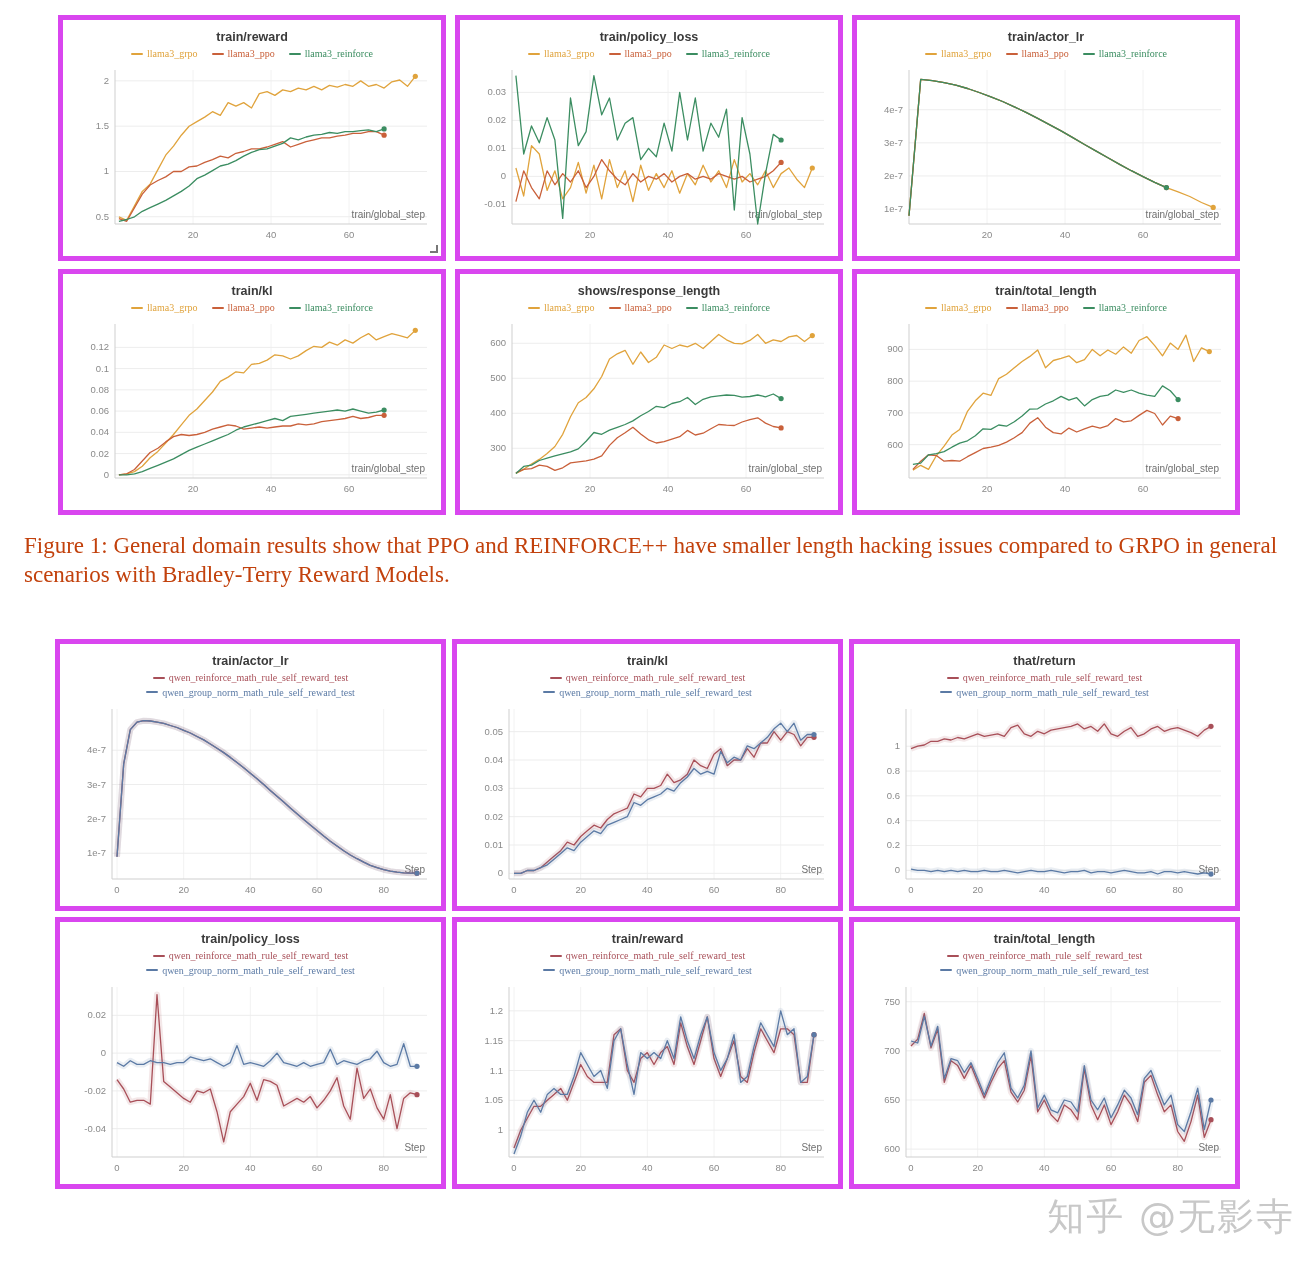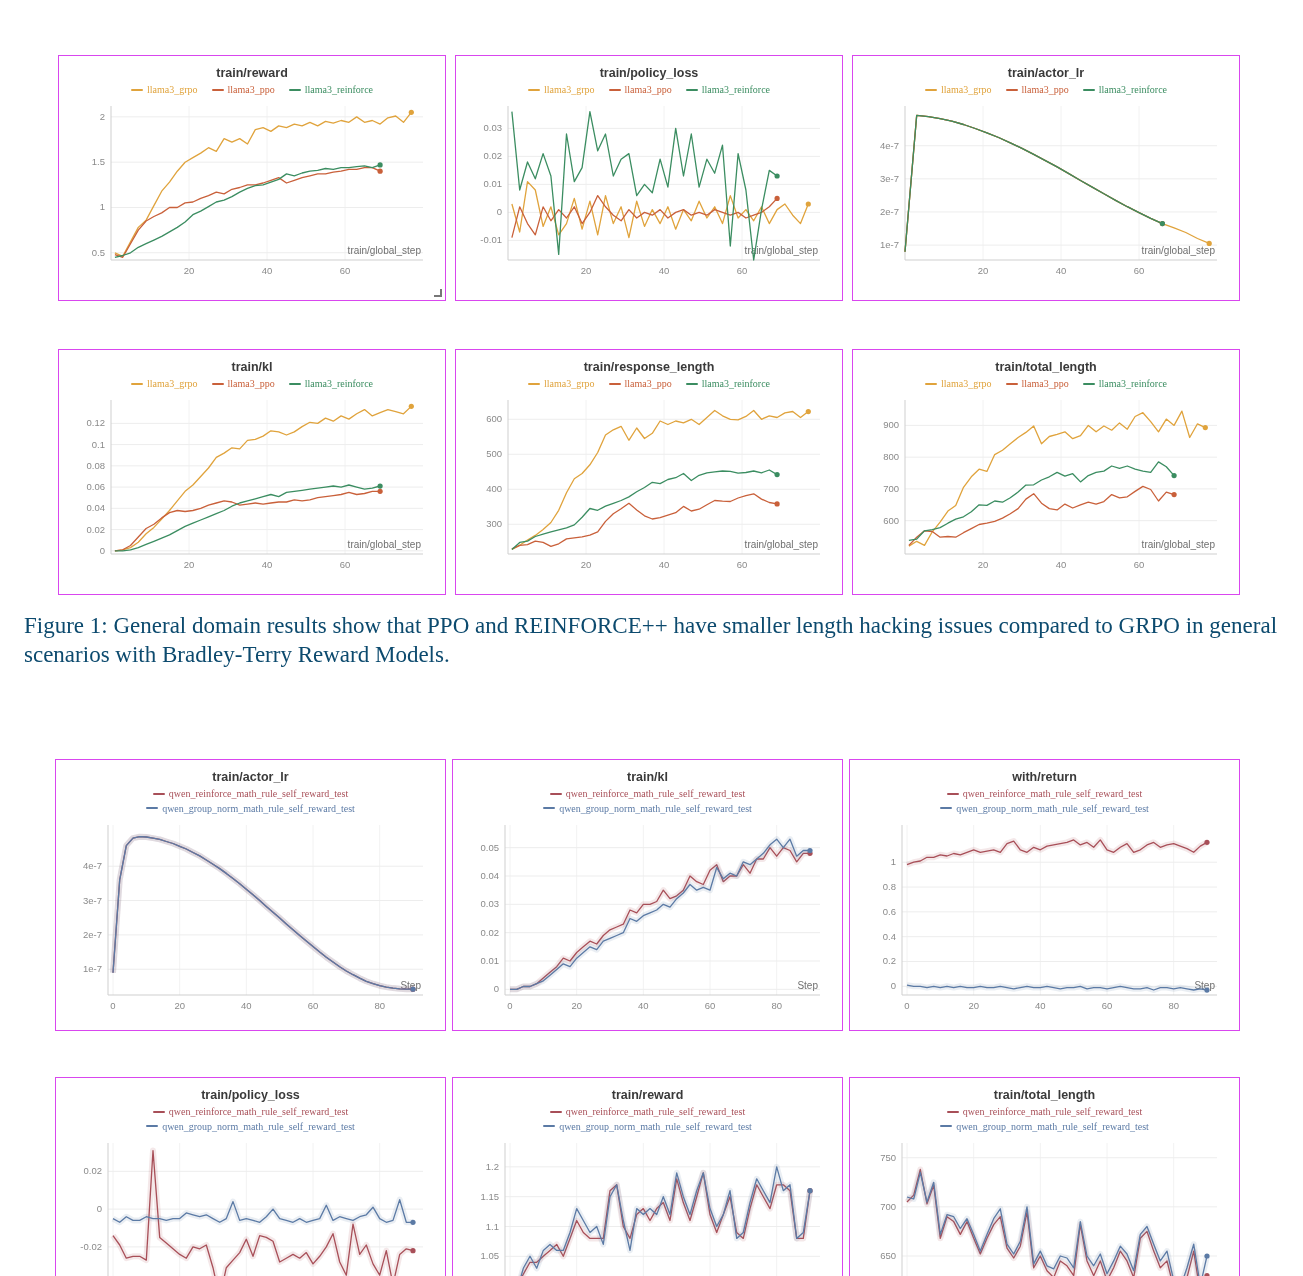--- a/index.html
+++ b/index.html
@@ -1,29 +1,29 @@
 <!DOCTYPE html>
 <html><head>
 <meta charset="utf-8">
 <style>
   html,body{margin:0;padding:0;background:#fff;}
   .page{position:relative;width:1303px;height:1276px;background:#fff;overflow:hidden;
         font-family:"Liberation Sans",sans-serif;}
   .figure-grid{display:grid;}
   #fig1-grid{margin:15px 0 0 58px;grid-template-columns:repeat(3,388px);gap:8px 9px;}
   #fig2-grid{margin:50px 0 0 55px;grid-template-columns:repeat(3,391px);gap:6px 6px;}
-  .panel{position:relative;background:#fff;border:1px solid #d946ef;box-sizing:border-box;
-         padding:6px 8px 19px;margin-top:40px;}
+  .panel{position:relative;background:#fff;border:5px solid #d946ef;box-sizing:border-box;
+         padding:6px 8px 19px;}
   .h1{height:246px;} .h2{height:272px;}
   .chart-title{text-align:center;font-size:12.5px;font-weight:bold;color:#3a3a3a;margin-top:4px;}
   .chart-legend{margin-top:2px;text-align:center;font-size:10px;line-height:13px;}
   .legend-item{margin:0 7px;white-space:nowrap;font-family:Liberation Serif, serif;}
   .legend-dash{display:inline-block;width:12px;height:2px;vertical-align:middle;margin-right:4px;border-radius:1px;}
   .legend-label{vertical-align:middle;}
-  .caption{font-family:"Liberation Serif",serif;font-size:23px;color:#0c4a6e;
+  .caption{font-family:"Liberation Serif",serif;font-size:23px;color:#c2410c;
            margin:16px 18px 0 24px;line-height:1.27;}
   .watermark{position:absolute;top:1192px;right:8px;font-size:37px;color:#c8c8c8;
              letter-spacing:2px;z-index:5;font-family:"DejaVu Sans",sans-serif;}
   .resize-corner{position:absolute;right:3px;bottom:3px;width:6px;height:6px;
                  border-right:2px solid #777;border-bottom:2px solid #777;}
   svg{display:block;margin:2px auto 0;}
   svg text{font-family:"Liberation Sans",sans-serif;}
 </style>
 </head>
 <body>
@@ -149,21 +149,21 @@
           <text x="354" y="156" fill="#6f6f6f" font-size="10" text-anchor="end">train/global_step</text>
           <polyline points="47.9,158.8 55.7,157.8 63.5,155.6 71.3,150.3 79.1,141.8 86.9,135.4 94.7,127.0 102.5,118.5 110.3,108.9 118.1,99.3 125.9,93.0 133.7,84.5 141.5,76.0 149.3,65.4 157.1,61.1 164.9,55.8 172.7,56.9 180.5,48.4 188.3,47.3 196.1,44.1 203.9,38.8 211.7,39.9 219.5,43.0 227.3,39.9 235.1,34.6 242.9,30.3 250.7,31.4 258.5,26.1 266.3,29.2 274.1,23.9 281.9,27.1 289.7,21.8 297.5,17.6 305.3,23.9 313.1,20.7 320.9,17.6 328.7,19.7 336.5,21.8 344.3,14.4" fill="none" stroke="#e0a33c" stroke-width="1.3" stroke-linejoin="round"></polyline>
           <polyline points="47.9,158.8 55.7,157.8 63.5,153.5 71.3,145.0 79.1,136.5 86.9,132.3 94.7,125.9 102.5,120.6 110.3,118.5 118.1,119.5 125.9,118.5 133.7,116.3 141.5,113.1 149.3,111.0 157.1,108.9 164.9,110.0 172.7,113.1 180.5,112.1 188.3,111.0 196.1,112.1 203.9,111.0 211.7,110.0 219.5,110.0 227.3,107.8 235.1,108.9 242.9,107.8 250.7,105.7 258.5,104.6 266.3,103.6 274.1,102.5 281.9,100.4 289.7,102.5 297.5,101.5 305.3,99.3 313.1,99.3" fill="none" stroke="#c9603a" stroke-width="1.3" stroke-linejoin="round"></polyline>
           <polyline points="47.9,158.8 55.7,158.8 63.5,157.8 71.3,155.6 79.1,152.4 86.9,149.3 94.7,146.1 102.5,142.9 110.3,138.6 118.1,134.4 125.9,131.2 133.7,128.0 141.5,124.8 149.3,121.6 157.1,118.5 164.9,114.2 172.7,111.0 180.5,108.9 188.3,106.8 196.1,104.6 203.9,102.5 211.7,104.6 219.5,100.4 227.3,99.3 235.1,98.3 242.9,97.2 250.7,96.2 258.5,95.1 266.3,94.0 274.1,95.1 281.9,93.0 289.7,95.1 297.5,97.2 305.3,96.2 313.1,94.0" fill="none" stroke="#3b8d61" stroke-width="1.3" stroke-linejoin="round"></polyline>
           <circle cx="344.3" cy="14.37241379310342" r="2.6" fill="#e0a33c"></circle>
           <circle cx="313.1" cy="99.33793103448275" r="2.6" fill="#c9603a"></circle>
           <circle cx="313.1" cy="94.02758620689654" r="2.6" fill="#3b8d61"></circle>
         </svg>
       </div>
       <div class="panel h1">
-        <div class="chart-title">train/response_length</div>
+        <div class="chart-title">shows/response_length</div>
         <div class="chart-legend"><span class="legend-item"><span class="legend-dash" style="background: rgb(224, 163, 60);"></span><span class="legend-label" style="color: rgb(224, 163, 60);">llama3_grpo</span></span><span class="legend-item"><span class="legend-dash" style="background: rgb(201, 96, 58);"></span><span class="legend-label" style="color: rgb(201, 96, 58);">llama3_ppo</span></span><span class="legend-item"><span class="legend-dash" style="background: rgb(59, 141, 97);"></span><span class="legend-label" style="color: rgb(59, 141, 97);">llama3_reinforce</span></span></div>
         <svg width="370" height="182" viewBox="0 0 370 182">
           <line x1="122" y1="8" x2="122" y2="162" stroke="#f2f2f2" stroke-width="1"></line>
           <text x="122" y="176" fill="#8a8a8a" font-size="9.5" text-anchor="middle">20</text>
           <line x1="200" y1="8" x2="200" y2="162" stroke="#f2f2f2" stroke-width="1"></line>
           <text x="200" y="176" fill="#8a8a8a" font-size="9.5" text-anchor="middle">40</text>
           <line x1="278" y1="8" x2="278" y2="162" stroke="#f2f2f2" stroke-width="1"></line>
           <text x="278" y="176" fill="#8a8a8a" font-size="9.5" text-anchor="middle">60</text>
           <line x1="44" y1="132.25" x2="356" y2="132.25" stroke="#ededed" stroke-width="1"></line>
           <text x="38" y="135.25" fill="#8a8a8a" font-size="9.5" text-anchor="end">300</text>
@@ -286,21 +286,21 @@
           <text x="357" y="172" fill="#6f6f6f" font-size="10" text-anchor="end">Step</text>
           <polyline points="49.0,172.3 55.7,172.3 62.3,169.5 69.0,169.5 75.7,166.7 82.3,161.0 89.0,155.3 95.7,149.7 102.3,141.2 109.0,144.0 115.7,135.5 122.3,129.8 129.0,124.2 135.7,127.0 142.3,118.5 149.0,112.8 155.7,110.0 162.3,107.2 169.0,93.0 175.7,95.8 182.3,87.3 189.0,87.3 195.7,84.5 202.3,73.2 209.0,81.7 215.7,78.8 222.3,73.2 229.0,59.0 235.7,64.7 242.3,67.5 249.0,53.3 255.7,47.7 262.3,64.7 269.0,59.0 275.7,59.0 282.3,47.7 289.0,56.2 295.7,42.0 302.3,42.0 309.0,30.7 315.7,39.2 322.3,30.7 329.0,33.5 335.7,44.8 342.3,36.3 349.0,36.3" fill="none" stroke="#a84f58" stroke-width="6" opacity="0.13" stroke-linejoin="round"></polyline>
           <polyline points="49.0,172.3 55.7,172.3 62.3,169.5 69.0,169.5 75.7,166.7 82.3,161.0 89.0,155.3 95.7,149.7 102.3,141.2 109.0,144.0 115.7,135.5 122.3,129.8 129.0,124.2 135.7,127.0 142.3,118.5 149.0,112.8 155.7,110.0 162.3,107.2 169.0,93.0 175.7,95.8 182.3,87.3 189.0,87.3 195.7,84.5 202.3,73.2 209.0,81.7 215.7,78.8 222.3,73.2 229.0,59.0 235.7,64.7 242.3,67.5 249.0,53.3 255.7,47.7 262.3,64.7 269.0,59.0 275.7,59.0 282.3,47.7 289.0,56.2 295.7,42.0 302.3,42.0 309.0,30.7 315.7,39.2 322.3,30.7 329.0,33.5 335.7,44.8 342.3,36.3 349.0,36.3" fill="none" stroke="#a84f58" stroke-width="1.3" stroke-linejoin="round"></polyline>
           <polyline points="49.0,172.3 55.7,172.3 62.3,169.5 69.0,169.5 75.7,166.7 82.3,163.8 89.0,158.2 95.7,152.5 102.3,146.8 109.0,149.7 115.7,141.2 122.3,135.5 129.0,129.8 135.7,132.7 142.3,124.2 149.0,121.3 155.7,118.5 162.3,115.7 169.0,101.5 175.7,104.3 182.3,98.7 189.0,95.8 195.7,93.0 202.3,87.3 209.0,90.2 215.7,81.7 222.3,76.0 229.0,67.5 235.7,73.2 242.3,70.3 249.0,73.2 255.7,50.5 262.3,61.8 269.0,56.2 275.7,59.0 282.3,44.8 289.0,47.7 295.7,42.0 302.3,36.3 309.0,27.8 315.7,22.2 322.3,30.7 329.0,22.2 335.7,39.2 342.3,33.5 349.0,33.5" fill="none" stroke="#5b7aa5" stroke-width="6" opacity="0.13" stroke-linejoin="round"></polyline>
           <polyline points="49.0,172.3 55.7,172.3 62.3,169.5 69.0,169.5 75.7,166.7 82.3,163.8 89.0,158.2 95.7,152.5 102.3,146.8 109.0,149.7 115.7,141.2 122.3,135.5 129.0,129.8 135.7,132.7 142.3,124.2 149.0,121.3 155.7,118.5 162.3,115.7 169.0,101.5 175.7,104.3 182.3,98.7 189.0,95.8 195.7,93.0 202.3,87.3 209.0,90.2 215.7,81.7 222.3,76.0 229.0,67.5 235.7,73.2 242.3,70.3 249.0,73.2 255.7,50.5 262.3,61.8 269.0,56.2 275.7,59.0 282.3,44.8 289.0,47.7 295.7,42.0 302.3,36.3 309.0,27.8 315.7,22.2 322.3,30.7 329.0,22.2 335.7,39.2 342.3,33.5 349.0,33.5" fill="none" stroke="#5b7aa5" stroke-width="1.3" stroke-linejoin="round"></polyline>
           <circle cx="349" cy="36.33333333333334" r="2.6" fill="#a84f58"></circle>
           <circle cx="349" cy="33.5" r="2.6" fill="#5b7aa5"></circle>
         </svg>
       </div>
       <div class="panel h2">
-        <div class="chart-title">with/return</div>
+        <div class="chart-title">that/return</div>
         <div class="chart-legend">
           <div class="legend-item"><span class="legend-dash" style="background: rgb(168, 79, 88);"></span><span class="legend-label" style="color: rgb(168, 79, 88);">qwen_reinforce_math_rule_self_reward_test</span></div>
           <div class="legend-item"><span class="legend-dash" style="background: rgb(91, 122, 165);"></span><span class="legend-label" style="color: rgb(91, 122, 165);">qwen_group_norm_math_rule_self_reward_test</span></div>
         </div>
         <svg width="373" height="198" viewBox="0 0 373 198">
           <line x1="49" y1="8" x2="49" y2="178" stroke="#f2f2f2" stroke-width="1"></line>
           <text x="49" y="192" fill="#8a8a8a" font-size="9.5" text-anchor="middle">0</text>
           <line x1="115.66666666666666" y1="8" x2="115.66666666666666" y2="178" stroke="#f2f2f2" stroke-width="1"></line>
           <text x="115.66666666666666" y="192" fill="#8a8a8a" font-size="9.5" text-anchor="middle">20</text>
           <line x1="182.33333333333331" y1="8" x2="182.33333333333331" y2="178" stroke="#f2f2f2" stroke-width="1"></line>
@@ -436,13 +436,14 @@
           <text x="357" y="172" fill="#6f6f6f" font-size="10" text-anchor="end">Step</text>
           <polyline points="49.0,67.0 55.7,60.1 62.3,34.5 69.0,68.9 75.7,50.3 82.3,103.3 89.0,81.7 95.7,86.6 102.3,99.4 109.0,86.6 115.7,103.3 122.3,119.0 129.0,103.3 135.7,89.6 142.3,81.7 149.0,113.1 155.7,123.0 162.3,111.2 169.0,76.8 175.7,132.8 182.3,121.0 189.0,135.7 195.7,142.6 202.3,125.9 209.0,130.8 215.7,140.7 222.3,89.6 229.0,125.9 235.7,140.7 242.3,125.9 249.0,145.6 255.7,132.8 262.3,116.1 269.0,125.9 275.7,142.6 282.3,103.3 289.0,96.4 295.7,116.1 302.3,132.8 309.0,125.9 315.7,152.5 322.3,162.3 329.0,142.6 335.7,116.1 342.3,158.3 349.0,140.7" fill="none" stroke="#a84f58" stroke-width="6" opacity="0.13" stroke-linejoin="round"></polyline>
           <polyline points="49.0,67.0 55.7,60.1 62.3,34.5 69.0,68.9 75.7,50.3 82.3,103.3 89.0,81.7 95.7,86.6 102.3,99.4 109.0,86.6 115.7,103.3 122.3,119.0 129.0,103.3 135.7,89.6 142.3,81.7 149.0,113.1 155.7,123.0 162.3,111.2 169.0,76.8 175.7,132.8 182.3,121.0 189.0,135.7 195.7,142.6 202.3,125.9 209.0,130.8 215.7,140.7 222.3,89.6 229.0,125.9 235.7,140.7 242.3,125.9 249.0,145.6 255.7,132.8 262.3,116.1 269.0,125.9 275.7,142.6 282.3,103.3 289.0,96.4 295.7,116.1 302.3,132.8 309.0,125.9 315.7,152.5 322.3,162.3 329.0,142.6 335.7,116.1 342.3,158.3 349.0,140.7" fill="none" stroke="#a84f58" stroke-width="1.3" stroke-linejoin="round"></polyline>
           <polyline points="49.0,62.0 55.7,64.0 62.3,37.5 69.0,67.0 75.7,47.3 82.3,99.4 89.0,79.7 95.7,81.7 102.3,93.5 109.0,83.7 115.7,99.4 122.3,116.1 129.0,99.4 135.7,83.7 142.3,73.8 149.0,109.2 155.7,119.0 162.3,106.3 169.0,71.9 175.7,128.9 182.3,116.1 189.0,130.8 195.7,133.8 202.3,121.0 209.0,123.0 215.7,132.8 222.3,86.6 229.0,121.0 235.7,130.8 242.3,119.0 249.0,138.7 255.7,125.9 262.3,111.2 269.0,119.0 275.7,135.7 282.3,99.4 289.0,91.5 295.7,109.2 302.3,125.9 309.0,116.1 315.7,145.6 322.3,152.5 329.0,132.8 335.7,109.2 342.3,150.5 349.0,121.0" fill="none" stroke="#5b7aa5" stroke-width="6" opacity="0.13" stroke-linejoin="round"></polyline>
           <polyline points="49.0,62.0 55.7,64.0 62.3,37.5 69.0,67.0 75.7,47.3 82.3,99.4 89.0,79.7 95.7,81.7 102.3,93.5 109.0,83.7 115.7,99.4 122.3,116.1 129.0,99.4 135.7,83.7 142.3,73.8 149.0,109.2 155.7,119.0 162.3,106.3 169.0,71.9 175.7,128.9 182.3,116.1 189.0,130.8 195.7,133.8 202.3,121.0 209.0,123.0 215.7,132.8 222.3,86.6 229.0,121.0 235.7,130.8 242.3,119.0 249.0,138.7 255.7,125.9 262.3,111.2 269.0,119.0 275.7,135.7 282.3,99.4 289.0,91.5 295.7,109.2 302.3,125.9 309.0,116.1 315.7,145.6 322.3,152.5 329.0,132.8 335.7,109.2 342.3,150.5 349.0,121.0" fill="none" stroke="#5b7aa5" stroke-width="1.3" stroke-linejoin="round"></polyline>
           <circle cx="349" cy="140.65895953757226" r="2.6" fill="#a84f58"></circle>
           <circle cx="349" cy="121.00578034682081" r="2.6" fill="#5b7aa5"></circle>
         </svg>
       </div>
     </div>
+  <div class="watermark">知乎 @无影寺</div>
 </div>
 
 </body></html>

